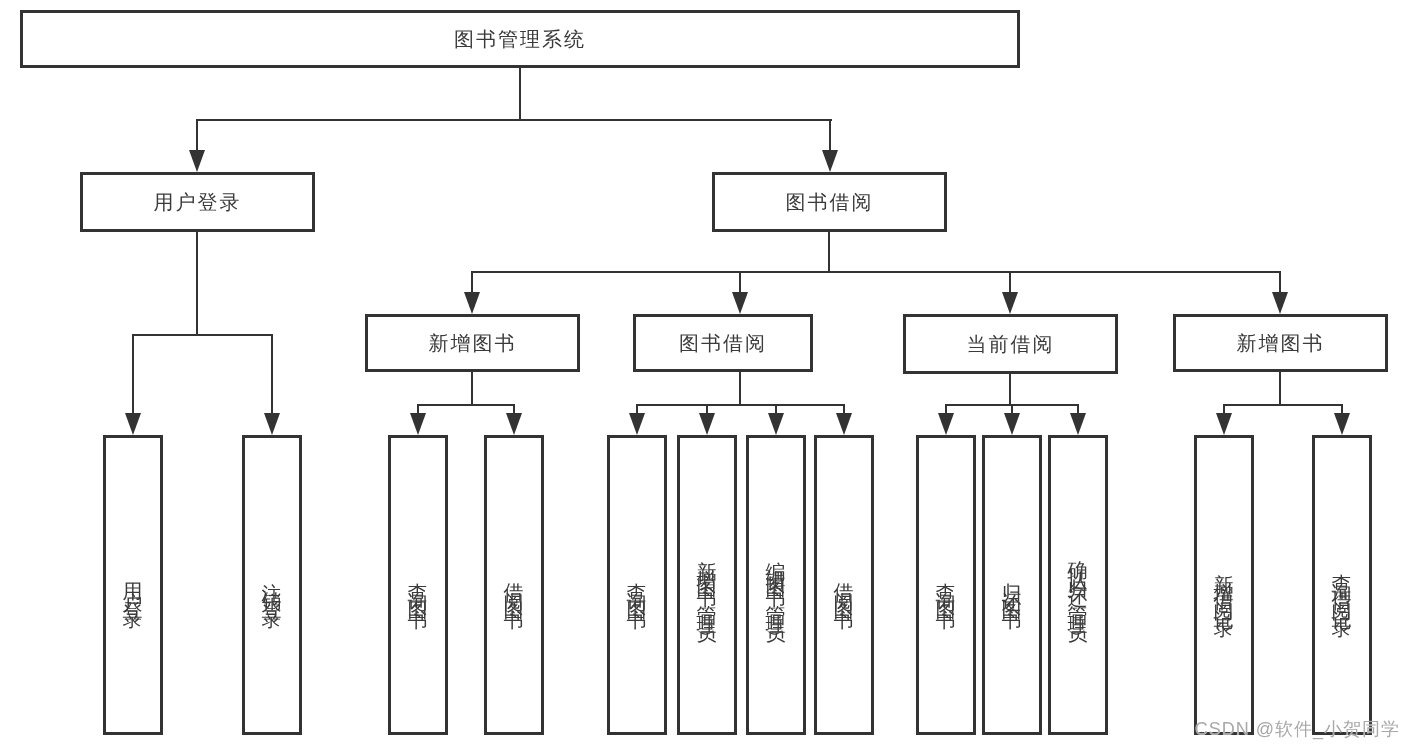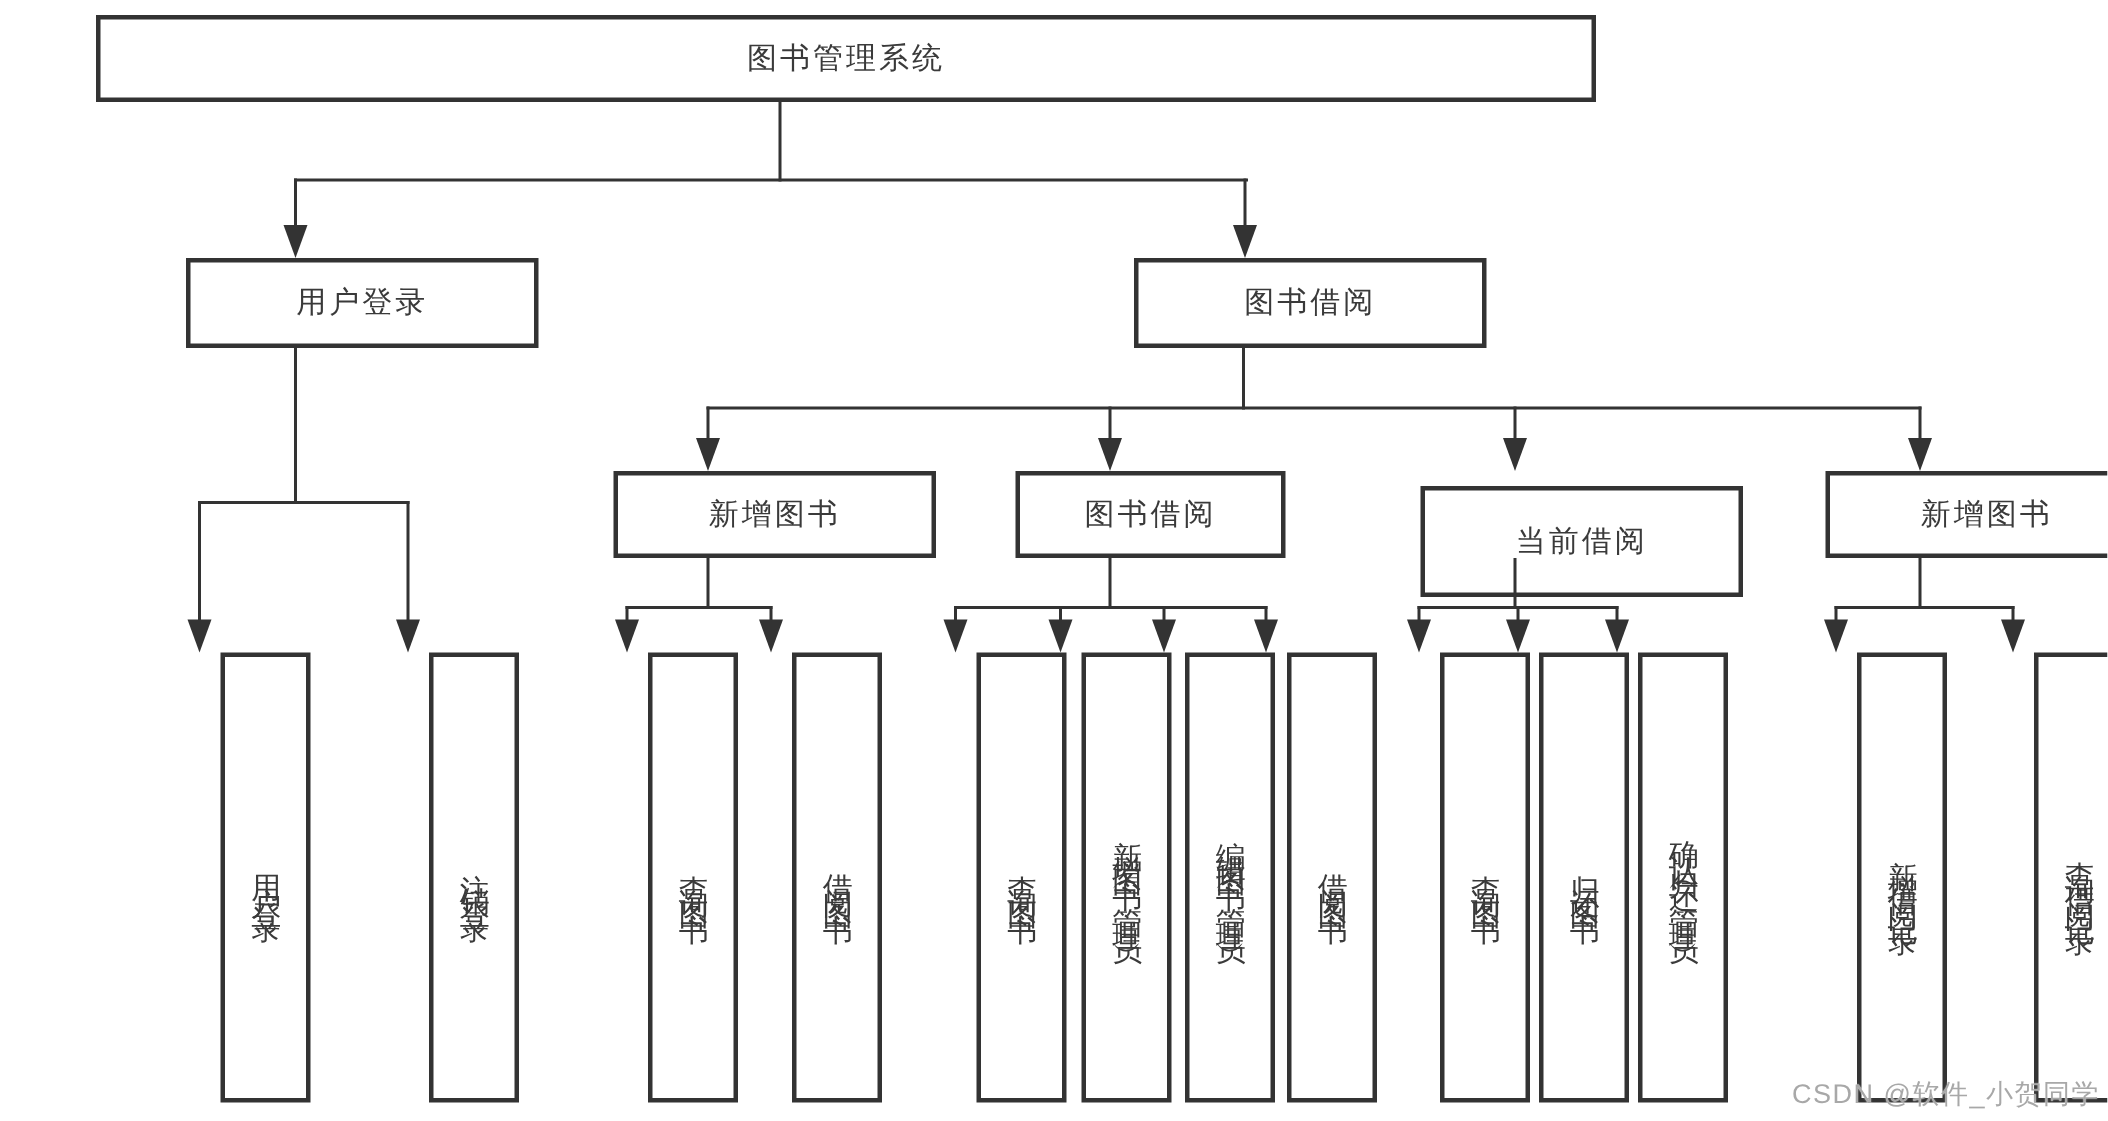--- a/index.html
+++ b/index.html
@@ -2,21 +2,21 @@
 <html><head>
 <meta charset="utf-8">
 <style>
   html,body{margin:0;padding:0;background:#ffffff;}
   .stage{
     position:relative;width:1405px;height:747px;background:#ffffff;overflow:hidden;
     font-family:"Liberation Sans","DejaVu Sans",sans-serif;
   }
   .box{
     position:absolute;background:#ffffff;border:3px solid #333333;
-    box-sizing:border-box;display:flex;align-items:center;justify-content:center;margin-left:44px;
+    box-sizing:border-box;display:flex;align-items:center;justify-content:center;
   }
   .lbl{
     font-size:20px;color:#3a3a3a;letter-spacing:2px;white-space:nowrap;line-height:1.2;
   }
   .box.v .lbl{
     writing-mode:vertical-lr;text-orientation:mixed;letter-spacing:9px;
     white-space:normal;line-height:1;
   }
   .ln{position:absolute;background:#333333;}
   .ah{
@@ -44,21 +44,21 @@
   <div class="box" style="left:712px;top:172px;width:235px;height:60px">
     <span class="lbl">图书借阅</span>
   </div>
 
   <div class="box" style="left:365px;top:314px;width:215px;height:58px">
     <span class="lbl">新增图书</span>
   </div>
   <div class="box" style="left:633px;top:314px;width:180px;height:58px">
     <span class="lbl">图书借阅</span>
   </div>
-  <div class="box" style="left:903px;top:324px;width:215px;height:74px">
+  <div class="box" style="left:903px;top:314px;width:215px;height:60px">
     <span class="lbl">当前借阅</span>
   </div>
   <div class="box" style="left:1173px;top:314px;width:215px;height:58px">
     <span class="lbl">新增图书</span>
   </div>
 
   <div class="box v" style="left:103px;top:435px;width:60px;height:300px">
     <span class="lbl">用户登录</span>
   </div>
   <div class="box v" style="left:242px;top:435px;width:60px;height:300px">

